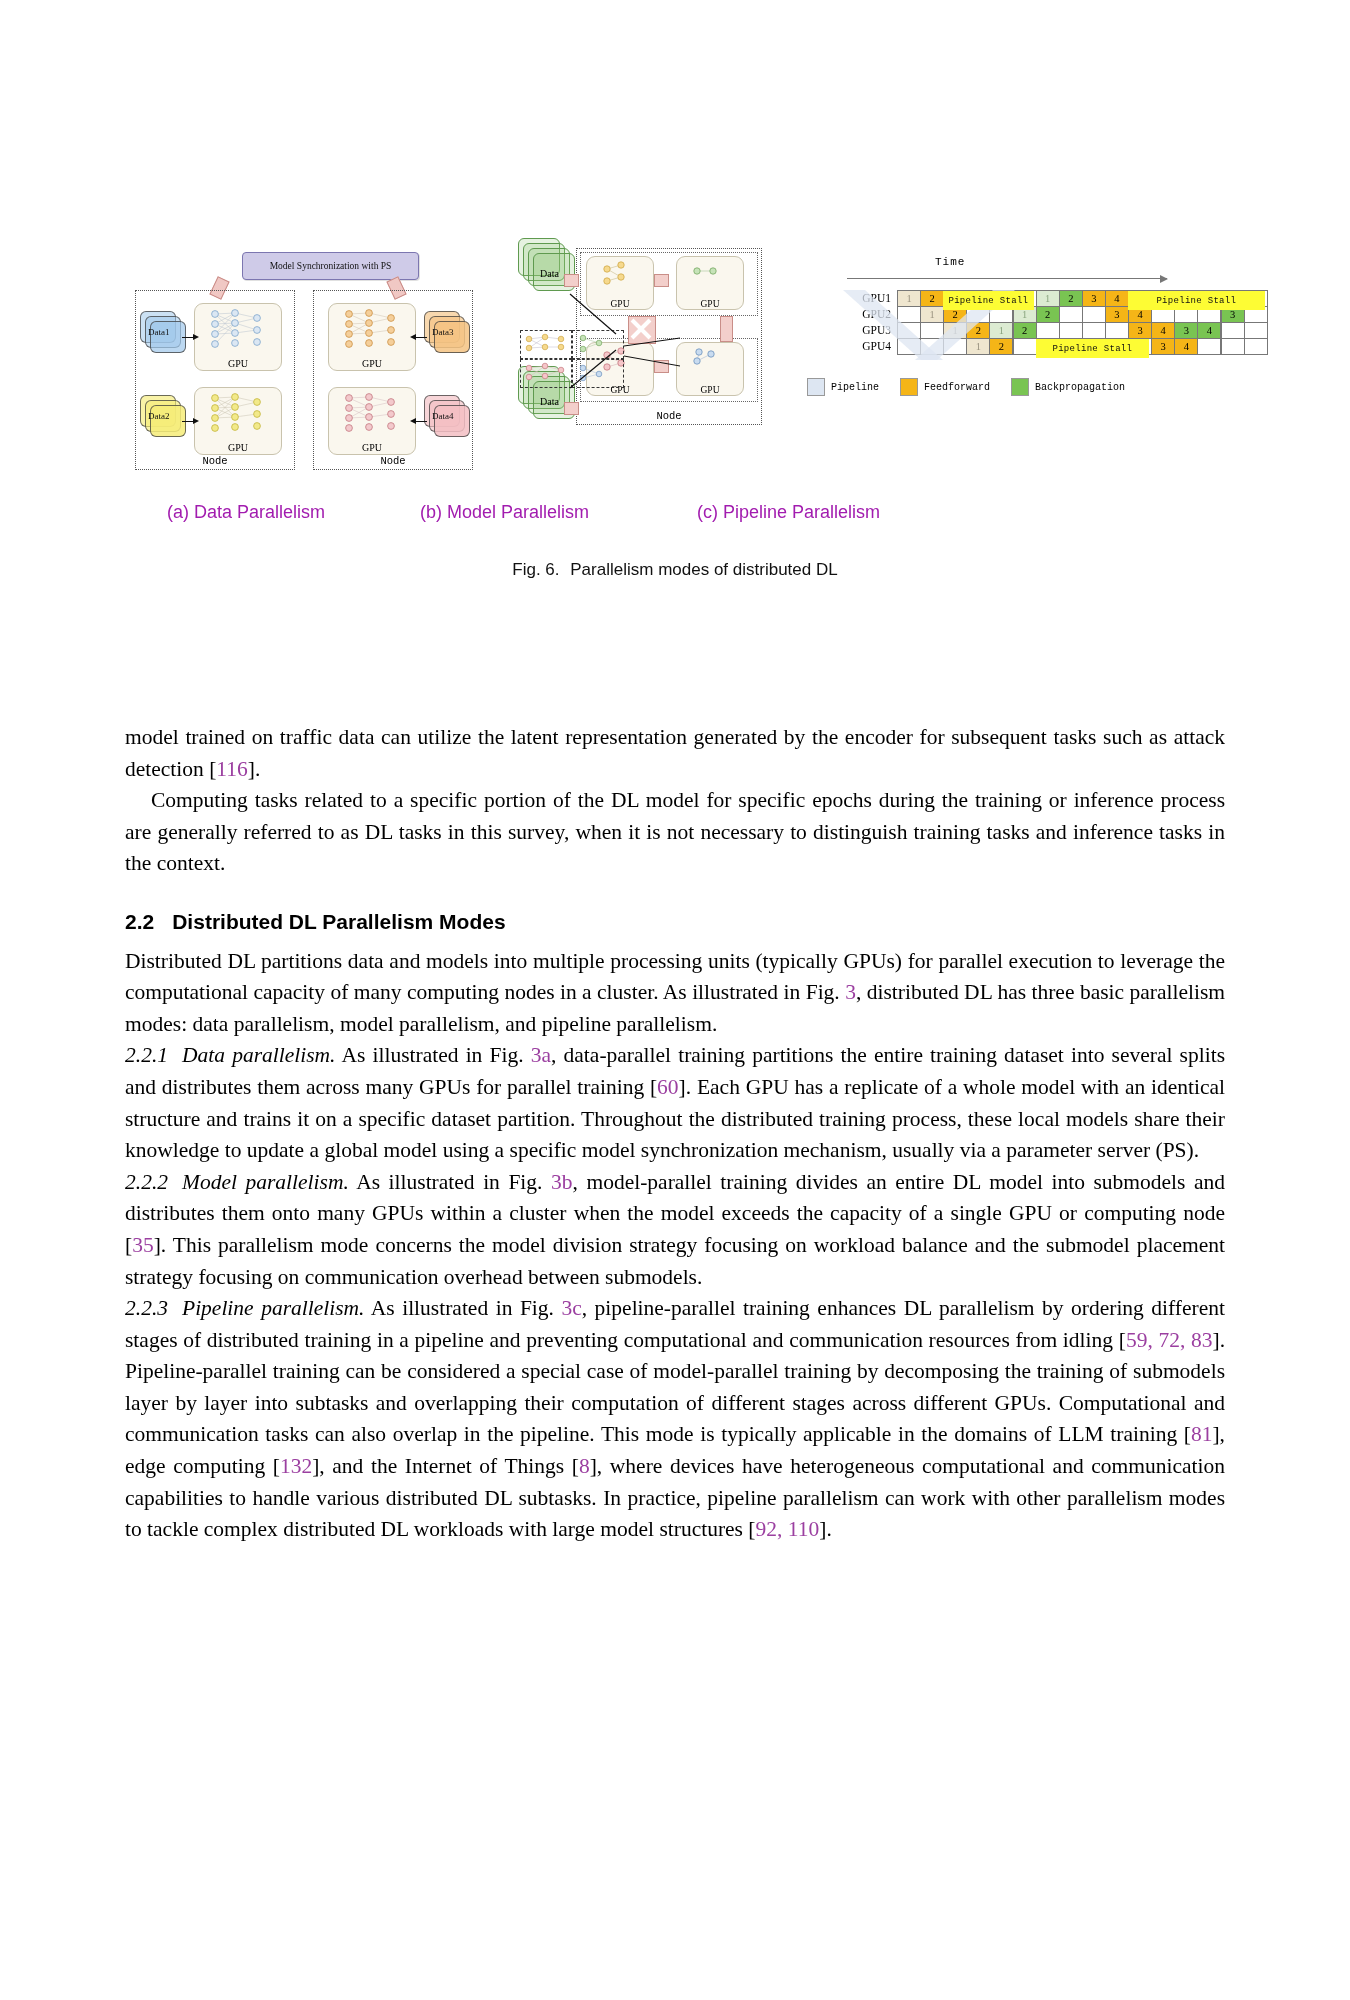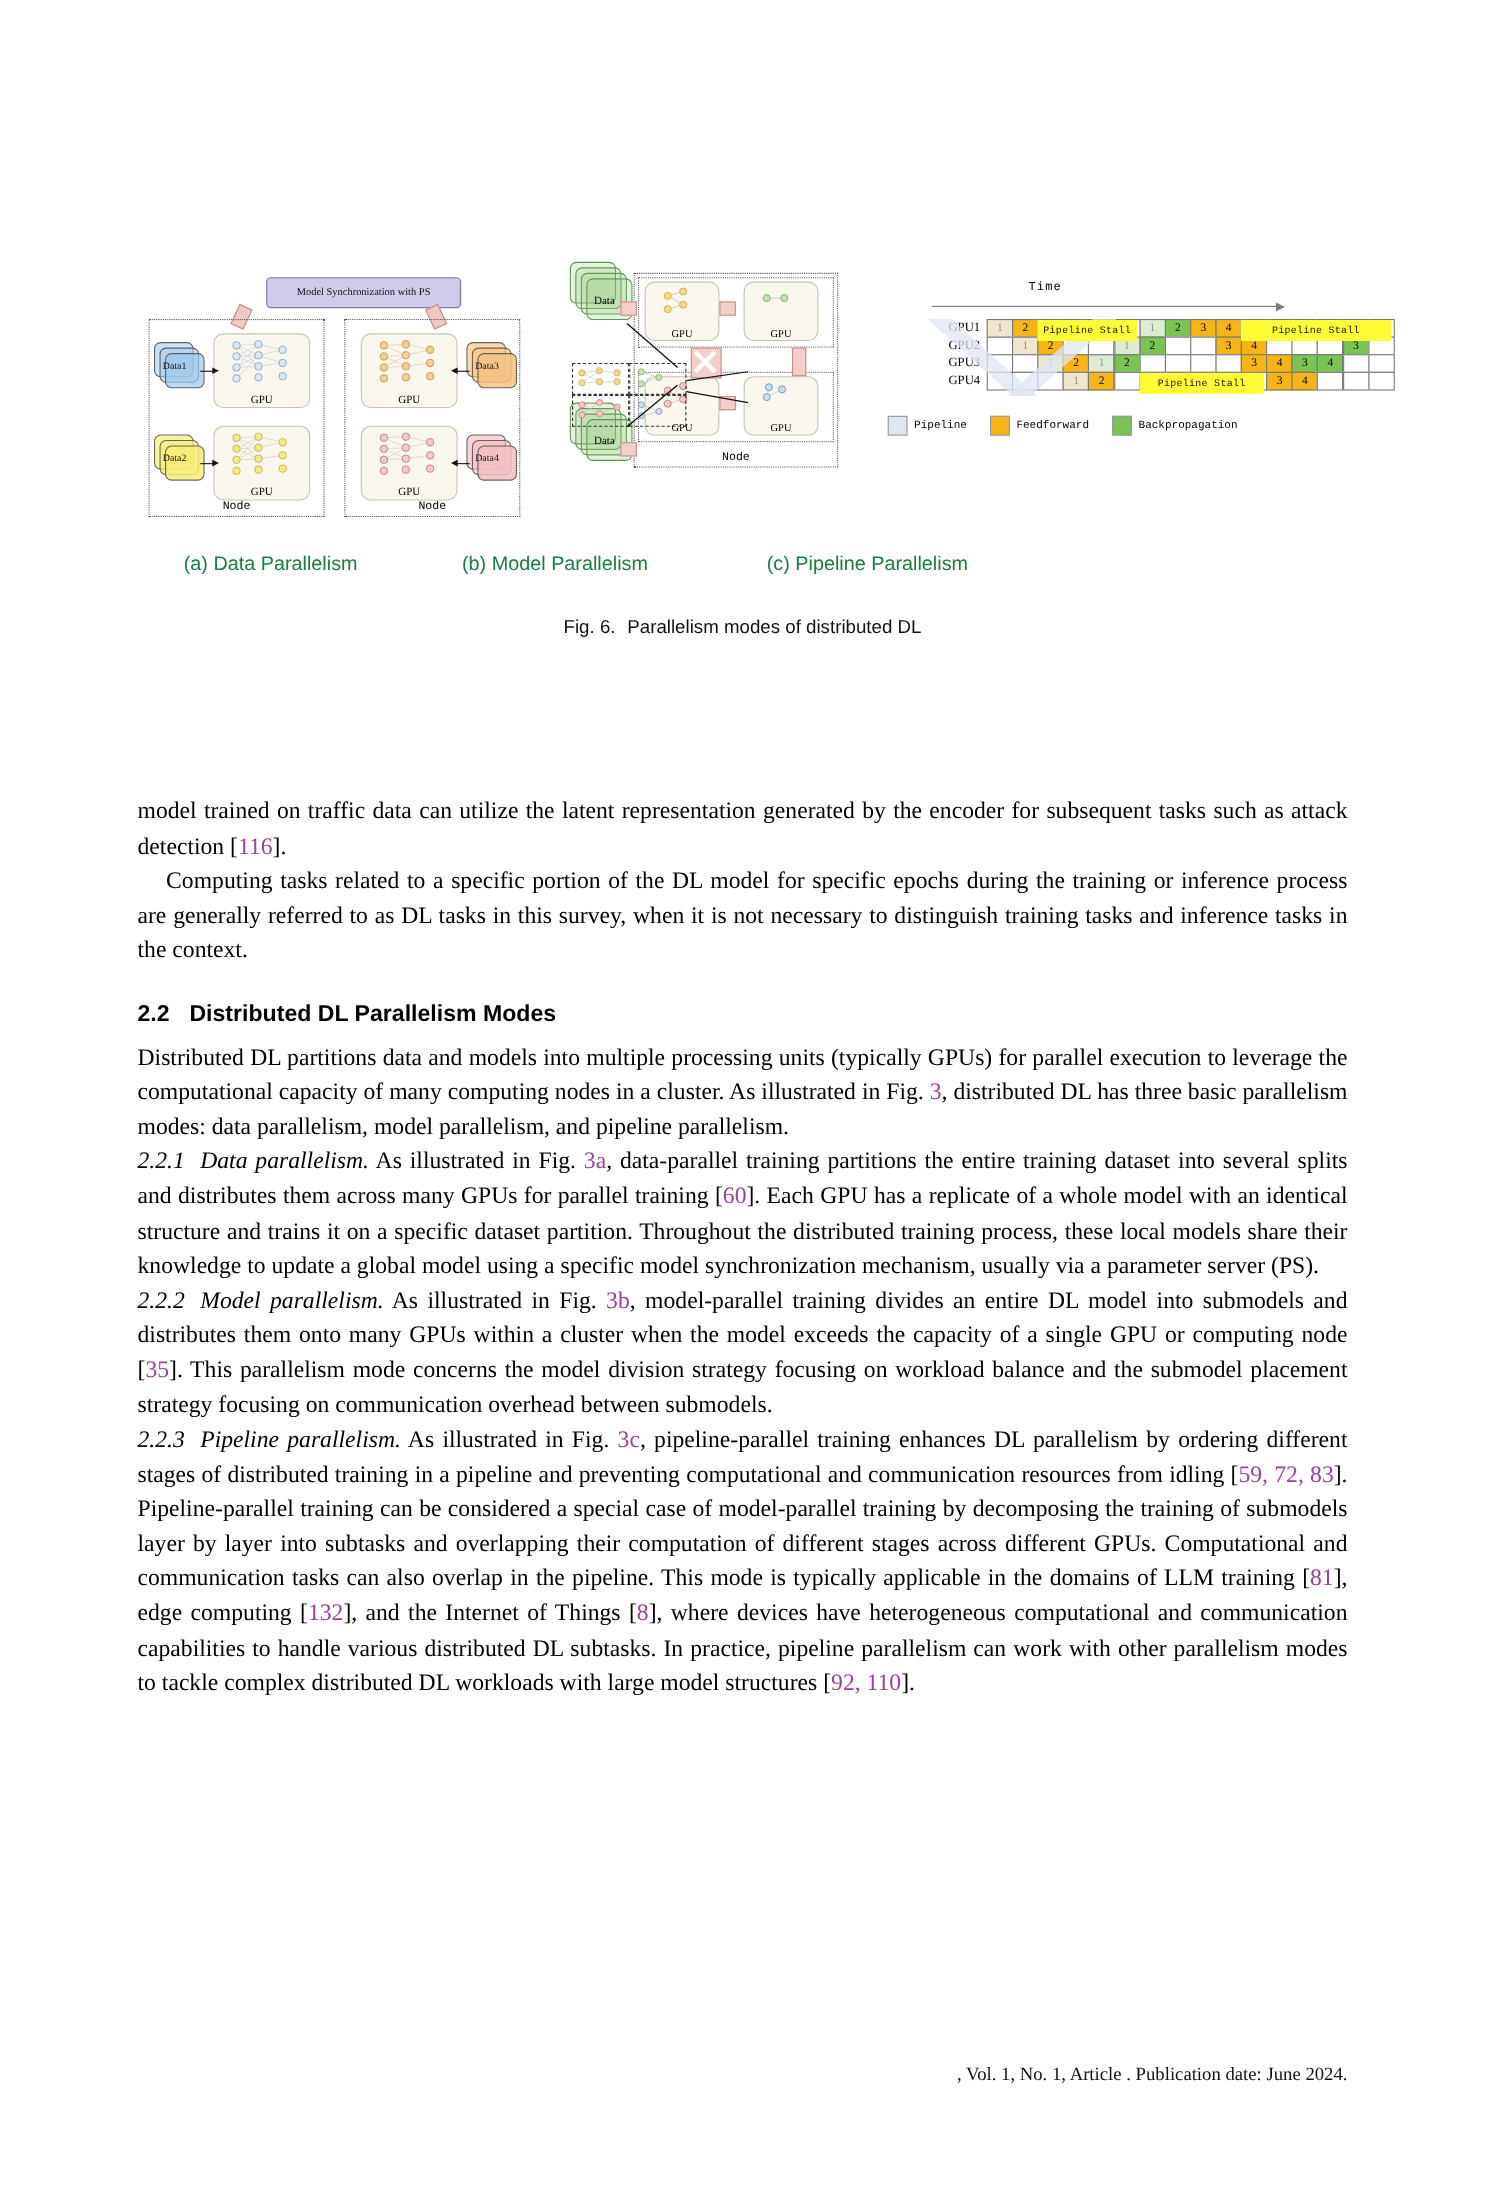--- a/index.html
+++ b/index.html
@@ -295,21 +295,21 @@
   
   .panel-captions {
     position: relative;
     margin-top: 4px;
     height: 28px;
   }
   .pcap {
     position: absolute;
     font-family: "Liberation Sans", "DejaVu Sans", sans-serif;
     font-size: 18px;
-    color: #15803d;
+    color: #a21caf;
   }
   .figcaption {
     margin-top: 30px;
     text-align: center;
     font-family: "Liberation Sans", "DejaVu Sans", sans-serif;
     font-size: 17px;
     color: #111;
   }
   .figcaption .num { margin-right: 6px; }
 
@@ -780,14 +780,13 @@
 
     <p><span>Distributed DL partitions data and models into multiple processing units (typically GPUs) for parallel execution to leverage the computational capacity of many computing nodes in a cluster. As illustrated in Fig. </span><span class="ref">3</span><span>, distributed DL has three basic parallelism modes: data parallelism, model parallelism, and pipeline parallelism.</span></p>
 
     <p class="para"><span class="h3num">2.2.1</span><span class="h3ttl">Data parallelism.</span><span> As illustrated in Fig. </span><span class="ref">3a</span><span>, data-parallel training partitions the entire training dataset into several splits and distributes them across many GPUs for parallel training [</span><span class="ref">60</span><span>]. Each GPU has a replicate of a whole model with an identical structure and trains it on a specific dataset partition. Throughout the distributed training process, these local models share their knowledge to update a global model using a specific model synchronization mechanism, usually via a parameter server (PS).</span></p>
 
     <p class="para"><span class="h3num">2.2.2</span><span class="h3ttl">Model parallelism.</span><span> As illustrated in Fig. </span><span class="ref">3b</span><span>, model-parallel training divides an entire DL model into submodels and distributes them onto many GPUs within a cluster when the model exceeds the capacity of a single GPU or computing node [</span><span class="ref">35</span><span>]. This parallelism mode concerns the model division strategy focusing on workload balance and the submodel placement strategy focusing on communication overhead between submodels.</span></p>
 
     <p class="para"><span class="h3num">2.2.3</span><span class="h3ttl">Pipeline parallelism.</span><span> As illustrated in Fig. </span><span class="ref">3c</span><span>, pipeline-parallel training enhances DL parallelism by ordering different stages of distributed training in a pipeline and preventing computational and communication resources from idling [</span><span class="ref">59, 72, 83</span><span>]. Pipeline-parallel training can be considered a special case of model-parallel training by decomposing the training of submodels layer by layer into subtasks and overlapping their computation of different stages across different GPUs. Computational and communication tasks can also overlap in the pipeline. This mode is typically applicable in the domains of LLM training [</span><span class="ref">81</span><span>], edge computing [</span><span class="ref">132</span><span>], and the Internet of Things [</span><span class="ref">8</span><span>], where devices have heterogeneous computational and communication capabilities to handle various distributed DL subtasks. In practice, pipeline parallelism can work with other parallelism modes to tackle complex distributed DL workloads with large model structures [</span><span class="ref">92, 110</span><span>].</span></p>
   </div>
 
-  <div class="footer">, Vol. 1, No. 1, Article . Publication date: June 2024.</div>
 </div>
 
 </body></html>

